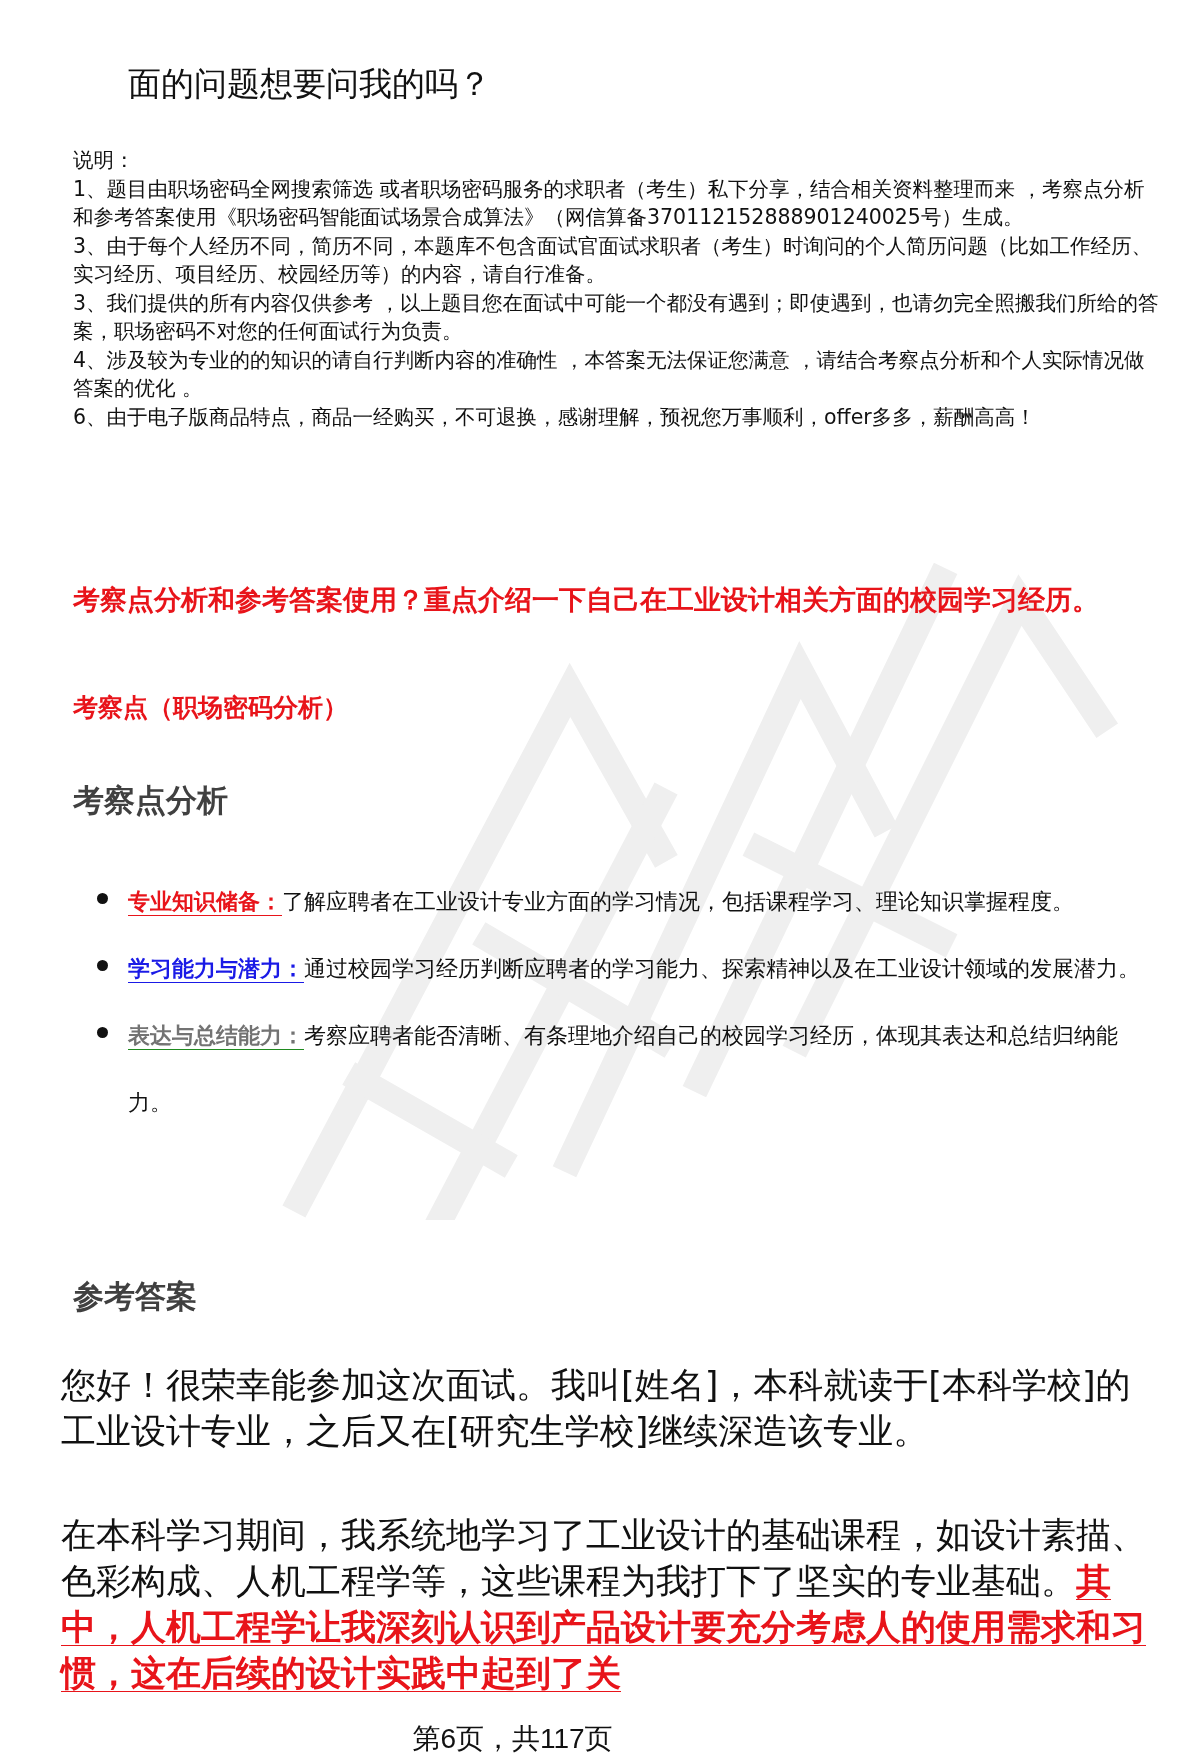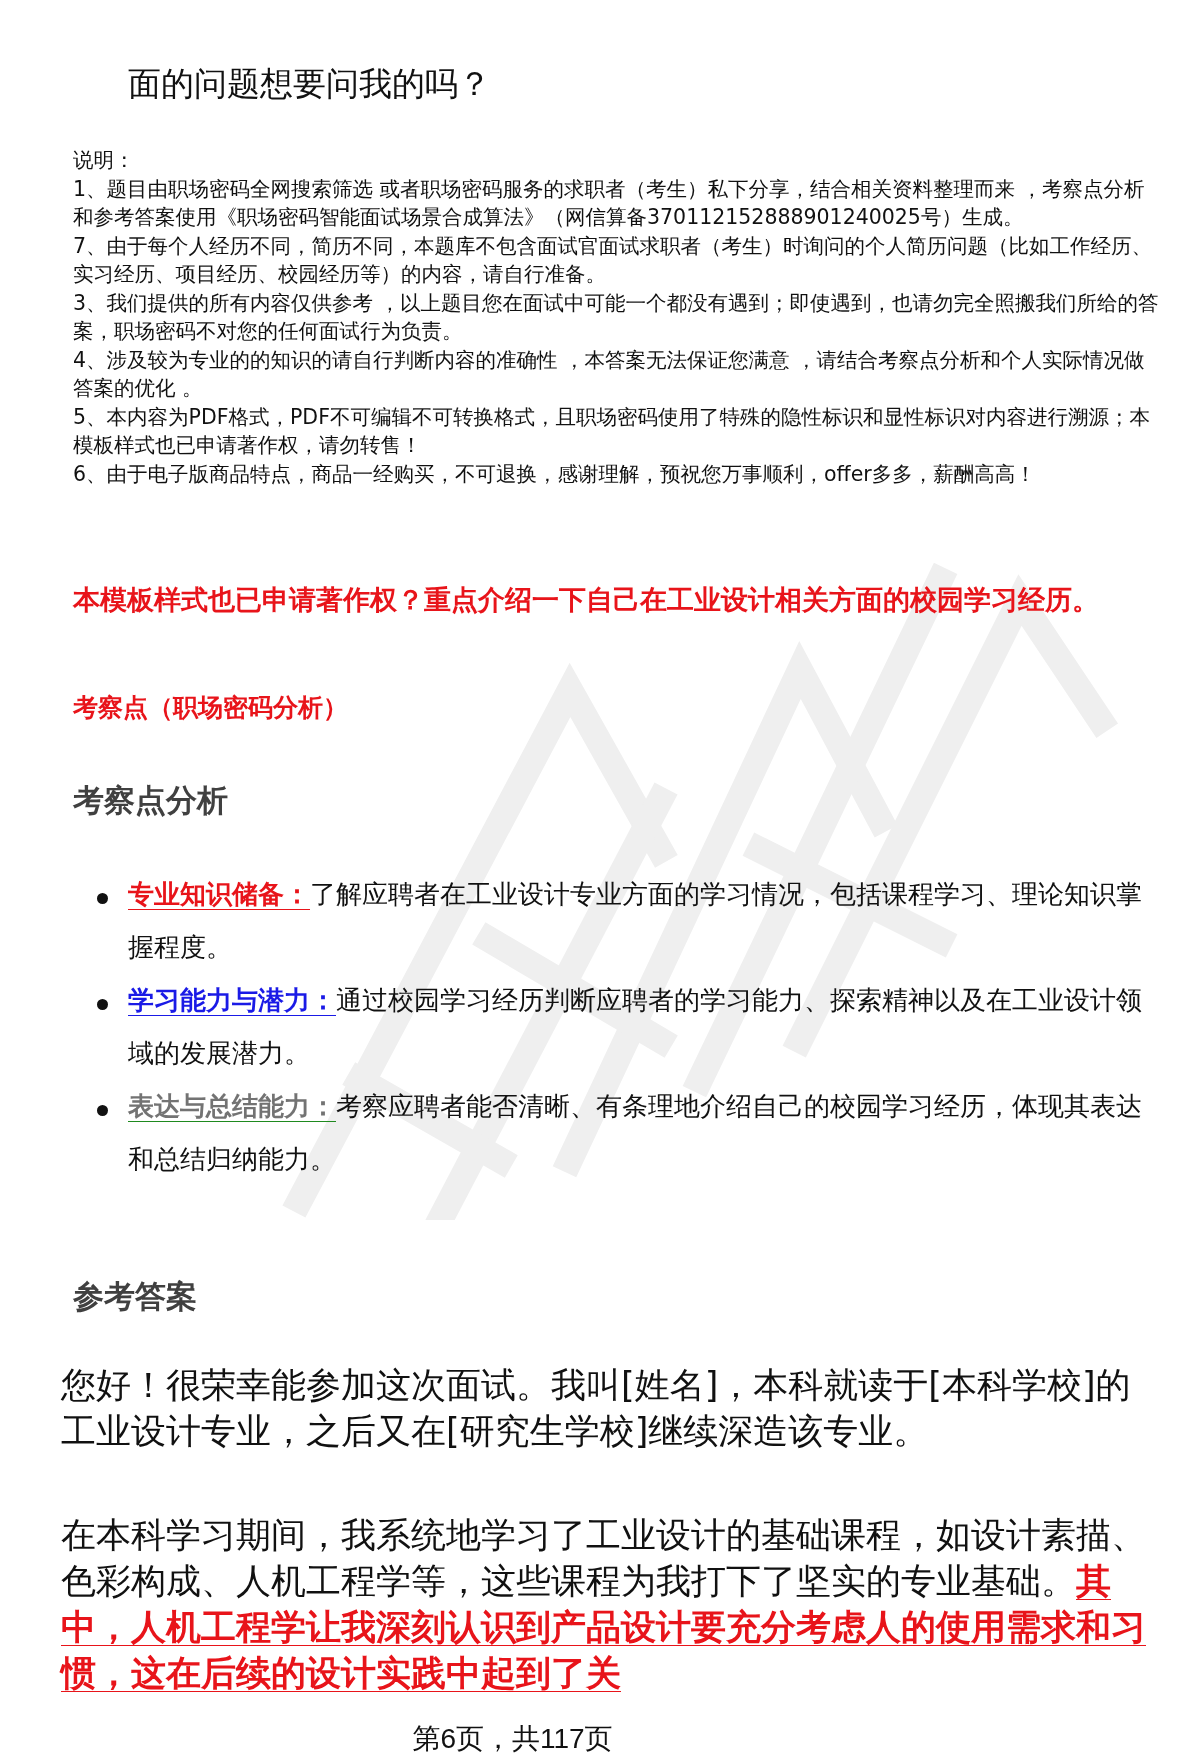--- a/index.html
+++ b/index.html
@@ -83,22 +83,22 @@
       left: 95px;
       top: 868px;
       width: 1060px;
       margin: 0;
       padding: 0;
       list-style: none;
     }
     .analysis li {
       position: relative;
       padding-left: 33px;
-      font-size: 26px;
-      line-height: 53px;
+      font-size: 22px;
+      line-height: 67px;
       color: #111;
     }
     .bullet {
       position: absolute;
       left: 2px;
       top: 25px;
       width: 11px;
       height: 11px;
       border-radius: 50%;
       background: #111;
@@ -158,28 +158,27 @@
   </g>
 </svg>
 
 <div class="page">
 
   <div class="top-line">面的问题想要问我的吗？</div>
 
   <div class="notes">
     <p>说明：</p>
     <p>1、题目由职场密码全网搜索筛选 或者职场密码服务的求职者（考生）私下分享，结合相关资料整理而来 ，考察点分析和参考答案使用《职场密码智能面试场景合成算法》（网信算备370112152888901240025号）生成。</p>
-    <p>7、由于每个人经历不同，简历不同，本题库不包含面试官面试求职者（考生）时询问的个人简历问题（比如工作经历、实习经历、项目经历、校园经历等）的内容，请自行准备。</p>
+    <p>3、由于每个人经历不同，简历不同，本题库不包含面试官面试求职者（考生）时询问的个人简历问题（比如工作经历、实习经历、项目经历、校园经历等）的内容，请自行准备。</p>
     <p>3、我们提供的所有内容仅供参考 ，以上题目您在面试中可能一个都没有遇到；即使遇到，也请勿完全照搬我们所给的答案，职场密码不对您的任何面试行为负责。</p>
     <p>4、涉及较为专业的的知识的请自行判断内容的准确性 ，本答案无法保证您满意 ，请结合考察点分析和个人实际情况做答案的优化 。</p>
-    <p>5、本内容为PDF格式，PDF不可编辑不可转换格式，且职场密码使用了特殊的隐性标识和显性标识对内容进行溯源；本模板样式也已申请著作权，请勿转售！</p>
     <p>6、由于电子版商品特点，商品一经购买，不可退换，感谢理解，预祝您万事顺利，offer多多，薪酬高高！</p>
   </div>
 
-  <div class="question">本模板样式也已申请著作权？重点介绍一下自己在工业设计相关方面的校园学习经历。</div>
+  <div class="question">考察点分析和参考答案使用？重点介绍一下自己在工业设计相关方面的校园学习经历。</div>
 
   <div class="sub-heading-red">考察点（职场密码分析）</div>
 
   <div class="section-heading" style="top:778px;">考察点分析</div>
 
   <ul class="analysis">
     <li>
       <span class="bullet"></span>
       <span class="lbl lbl-red">专业知识储备：</span><span>了解应聘者在工业设计专业方面的学习情况，包括课程学习、理论知识掌握程度。</span>
     </li>

